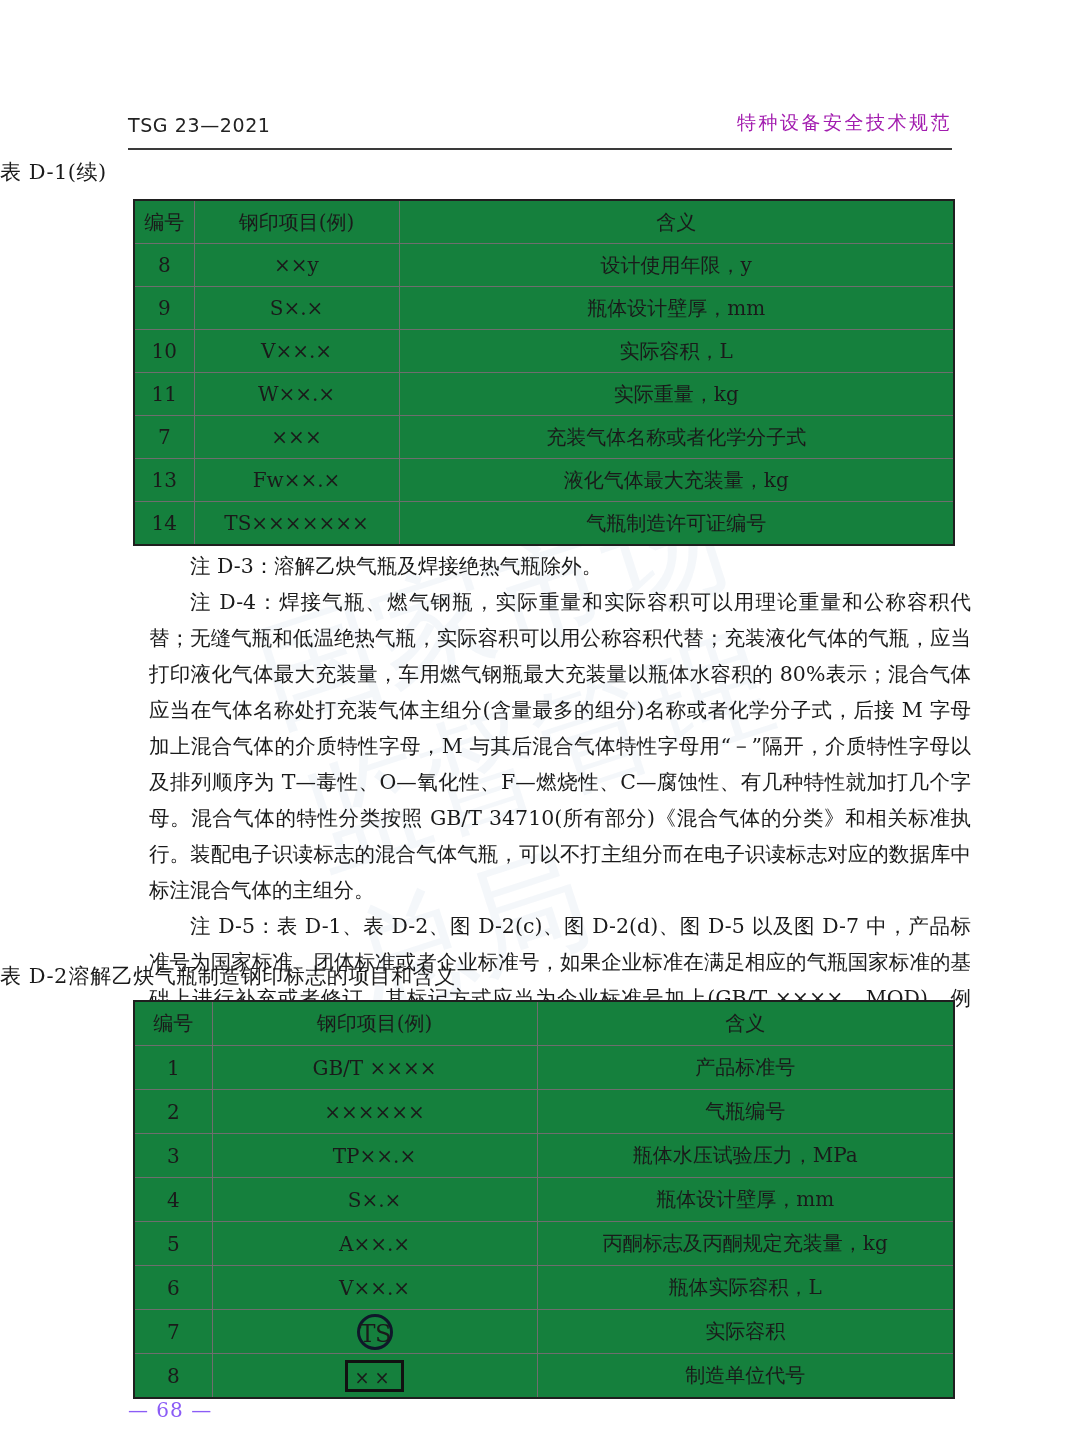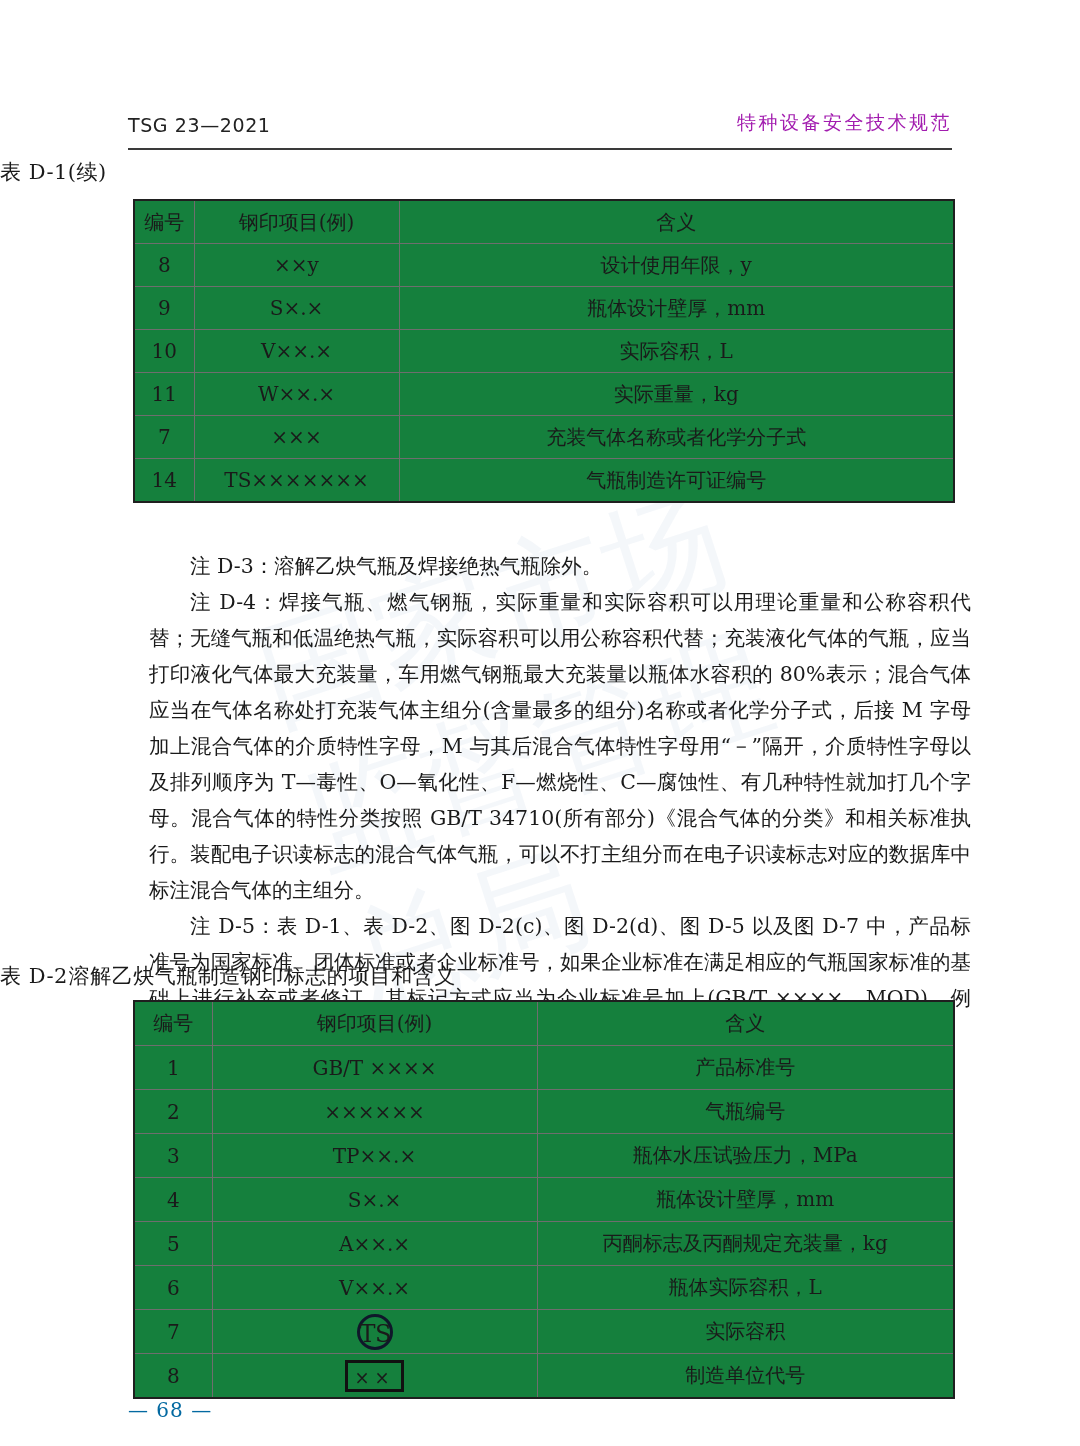--- a/index.html
+++ b/index.html
@@ -154,21 +154,21 @@
     text-indent: 2em;
     text-align: justify;
   }
 
   
   .footer {
     position: absolute;
     left: 128px;
     top: 1398px;
     font-size: 20px;
-    color: #0369a1;
+    color: #8b5cf6;
     letter-spacing: 1px;
   }
 
   
   .watermark {
     position: absolute;
     left: 300px;
     top: 520px;
     width: 520px;
     height: 470px;
@@ -228,20 +228,25 @@
         <td>11</td>
         <td>W××.×</td>
         <td>实际重量，kg</td>
       </tr>
       <tr>
         <td>7</td>
         <td>×××</td>
         <td>充装气体名称或者化学分子式</td>
       </tr>
       <tr>
+        <td>13</td>
+        <td>Fw××.×</td>
+        <td>液化气体最大充装量，kg</td>
+      </tr>
+      <tr>
         <td>14</td>
         <td>TS×××××××</td>
         <td>气瓶制造许可证编号</td>
       </tr>
     </tbody>
   </table>
 
   <div class="notes">
     <p>注 D-3：溶解乙炔气瓶及焊接绝热气瓶除外。</p>
     <p>注 D-4：焊接气瓶、燃气钢瓶，实际重量和实际容积可以用理论重量和公称容积代替；无缝气瓶和低温绝热气瓶，实际容积可以用公称容积代替；充装液化气体的气瓶，应当打印液化气体最大充装量，车用燃气钢瓶最大充装量以瓶体水容积的 80%表示；混合气体应当在气体名称处打充装气体主组分(含量最多的组分)名称或者化学分子式，后接 M 字母加上混合气体的介质特性字母，M 与其后混合气体特性字母用“－”隔开，介质特性字母以及排列顺序为 T—毒性、O—氧化性、F—燃烧性、C—腐蚀性、有几种特性就加打几个字母。混合气体的特性分类按照 GB/T 34710(所有部分)《混合气体的分类》和相关标准执行。装配电子识读标志的混合气体气瓶，可以不打主组分而在电子识读标志对应的数据库中标注混合气体的主组分。</p>

